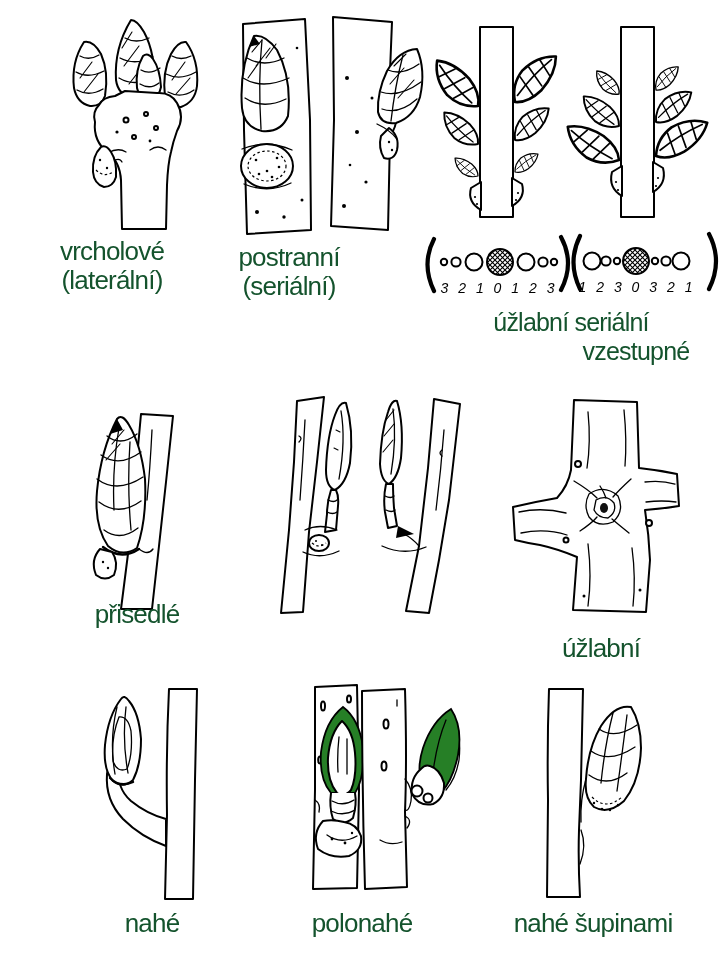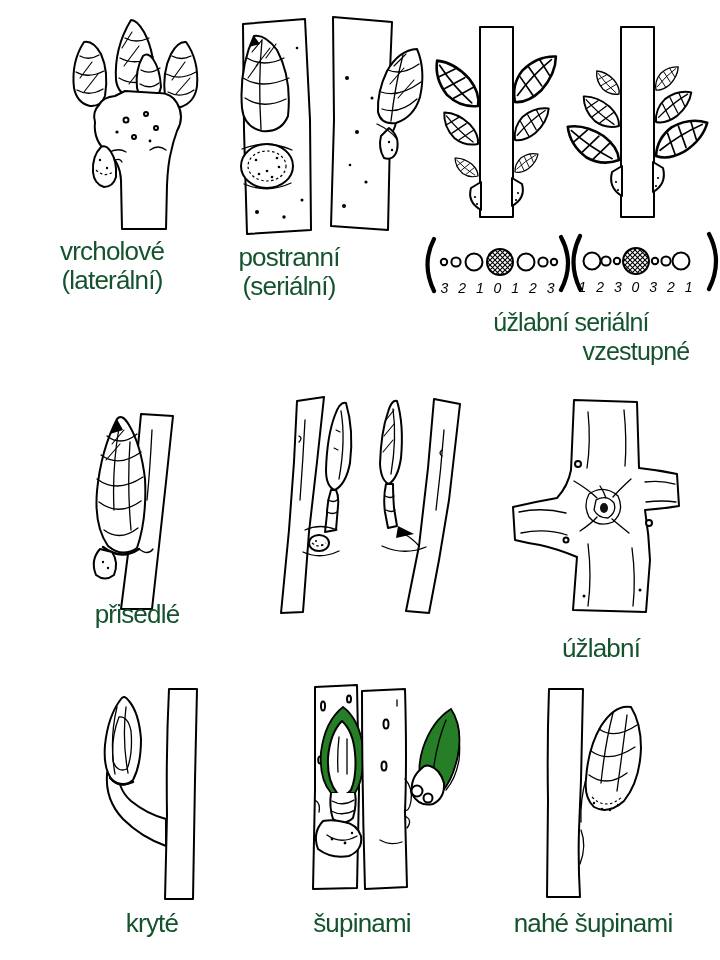--- a/index.html
+++ b/index.html
@@ -388,18 +388,18 @@
   <div class="lbl small" style="left:571px;top:308px;">úžlabní seriální</div>
 
 
   <div class="lbl small" style="left:636px;top:337px;">vzestupné</div>
 
   <div class="lbl" style="left:137px;top:600px;">přisedlé</div>
 
 
   <div class="lbl" style="left:601px;top:634px;">úžlabní</div>
 
-  <div class="lbl" style="left:152px;top:909px;">kryté</div>
-
-  <div class="lbl" style="left:362px;top:909px;">šupinami</div>
+  <div class="lbl" style="left:152px;top:909px;">nahé</div>
+
+  <div class="lbl" style="left:362px;top:909px;">polonahé</div>
 
   <div class="lbl" style="left:593px;top:909px;">nahé šupinami</div>
 </div>
 
 </body></html>

